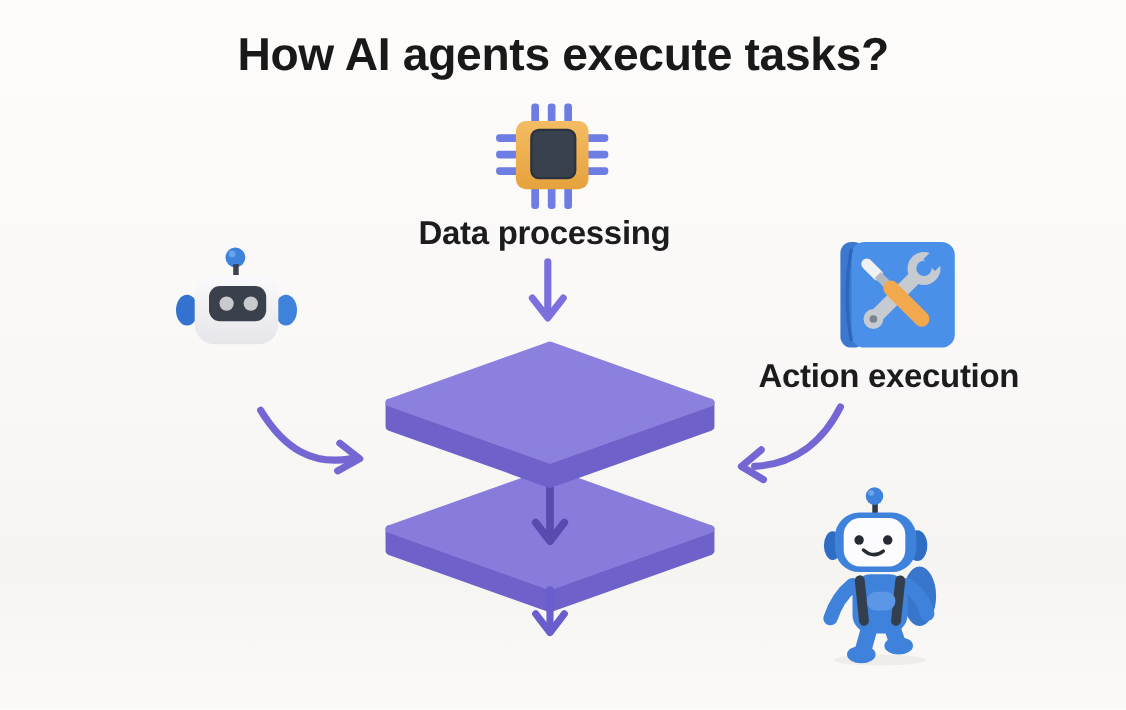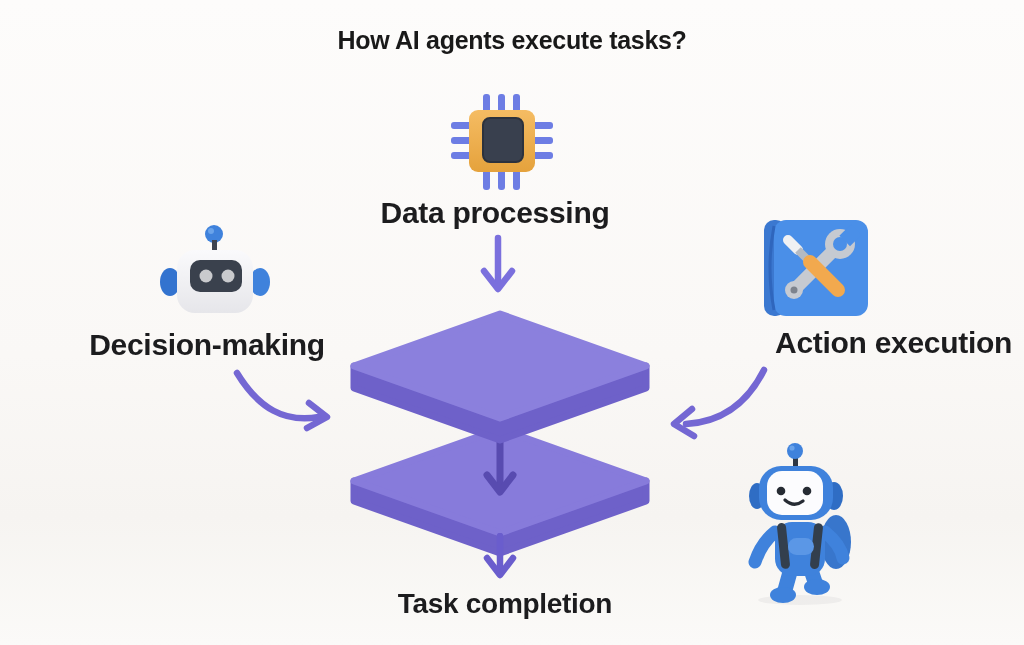--- a/index.html
+++ b/index.html
@@ -8,31 +8,31 @@
     width:1024px;height:645px;
     overflow:hidden;
     background:linear-gradient(180deg,#fdfcfb 0%,#faf8f6 55%,#f6f4f1 80%,#fbfaf8 100%);
     font-family:"Liberation Sans", sans-serif;
     color:#1b1b1d;
   }
   .abs{position:absolute;}
   .title{
     top:26px;left:0;width:1024px;
     text-align:center;
-    font-size:25px;font-weight:800;letter-spacing:-0.3px;
+    font-size:42px;font-weight:800;letter-spacing:-0.3px;
     color:#191919;
   }
   .node-label{
     width:320px;text-align:center;
     font-size:30px;font-weight:800;letter-spacing:-0.3px;
     color:#1c1c1e;
   }
   .lbl-data{top:196px;left:335px;}
   .lbl-decision{top:328px;left:47px;}
-  .lbl-action{top:326px;left:692px;text-align:right;}
+  .lbl-action{top:326px;left:648px;}
   .lbl-task{top:588px;left:345px;font-size:28px;}
   svg{display:block;}
 </style>
 </head>
 <body>
 
 <div class="canvas">
 
   <div class="abs title">How AI agents execute tasks?</div>
 
@@ -85,21 +85,20 @@
       <rect x="56" y="20" width="5" height="14" fill="#3d434f"></rect>
       <ellipse cx="14" cy="62" rx="10" ry="14" fill="#3373cf"></ellipse>
       <ellipse cx="104" cy="62" rx="10" ry="14" fill="#3f82dc"></ellipse>
       <rect x="21" y="30" width="76" height="63" rx="18" fill="url(#headg)"></rect>
       <rect x="34" y="40" width="52" height="32" rx="10" fill="#3a414d"></rect>
       <circle cx="50" cy="56" r="6.5" fill="#c9cacd"></circle>
       <circle cx="72" cy="56" r="6.5" fill="#c9cacd"></circle>
     </svg>
   </div>
 
-  <div class="abs node-label lbl-decision">Decision-making</div>
 
   <div class="abs" style="left:225px;top:365px;">
     <svg width="115" height="75" viewBox="0 0 115 75" fill="none" stroke="#7467d3" stroke-width="6.5" stroke-linecap="round" stroke-linejoin="round">
       <path d="M12,8 C34,44 60,58 94,52"></path>
       <path d="M84,38 L102,52 L82,63"></path>
     </svg>
   </div>
 
   <div class="abs" style="left:756px;top:214px;">
     <svg width="120" height="110" viewBox="0 0 120 110">
@@ -149,21 +148,20 @@
     </svg>
   </div>
 
   <div class="abs" style="left:482px;top:533px;">
     <svg width="40" height="54" viewBox="0 0 40 54" fill="none" stroke="#6a5dcd" stroke-width="6.5" stroke-linecap="round" stroke-linejoin="round">
       <path d="M18,3 L18,34"></path>
         <path d="M5,25 L18,42 L31,25"></path>
     </svg>
   </div>
 
-  <div class="abs node-label lbl-task">Task completion</div>
 
   <div class="abs" style="left:735px;top:438px;">
     <svg width="125" height="168" viewBox="0 0 125 168">
       <ellipse cx="65" cy="162" rx="42" ry="5" fill="rgba(60,60,80,0.06)"></ellipse>
 
       <ellipse cx="101" cy="104" rx="15" ry="27" fill="#3876cc"></ellipse>
 
       <rect x="58" y="18" width="5" height="14" fill="#2e3744"></rect>
       <circle cx="60" cy="13" r="8" fill="#3f82dc"></circle>
       <circle cx="57" cy="10" r="2.6" fill="#6aa3ea"></circle>

